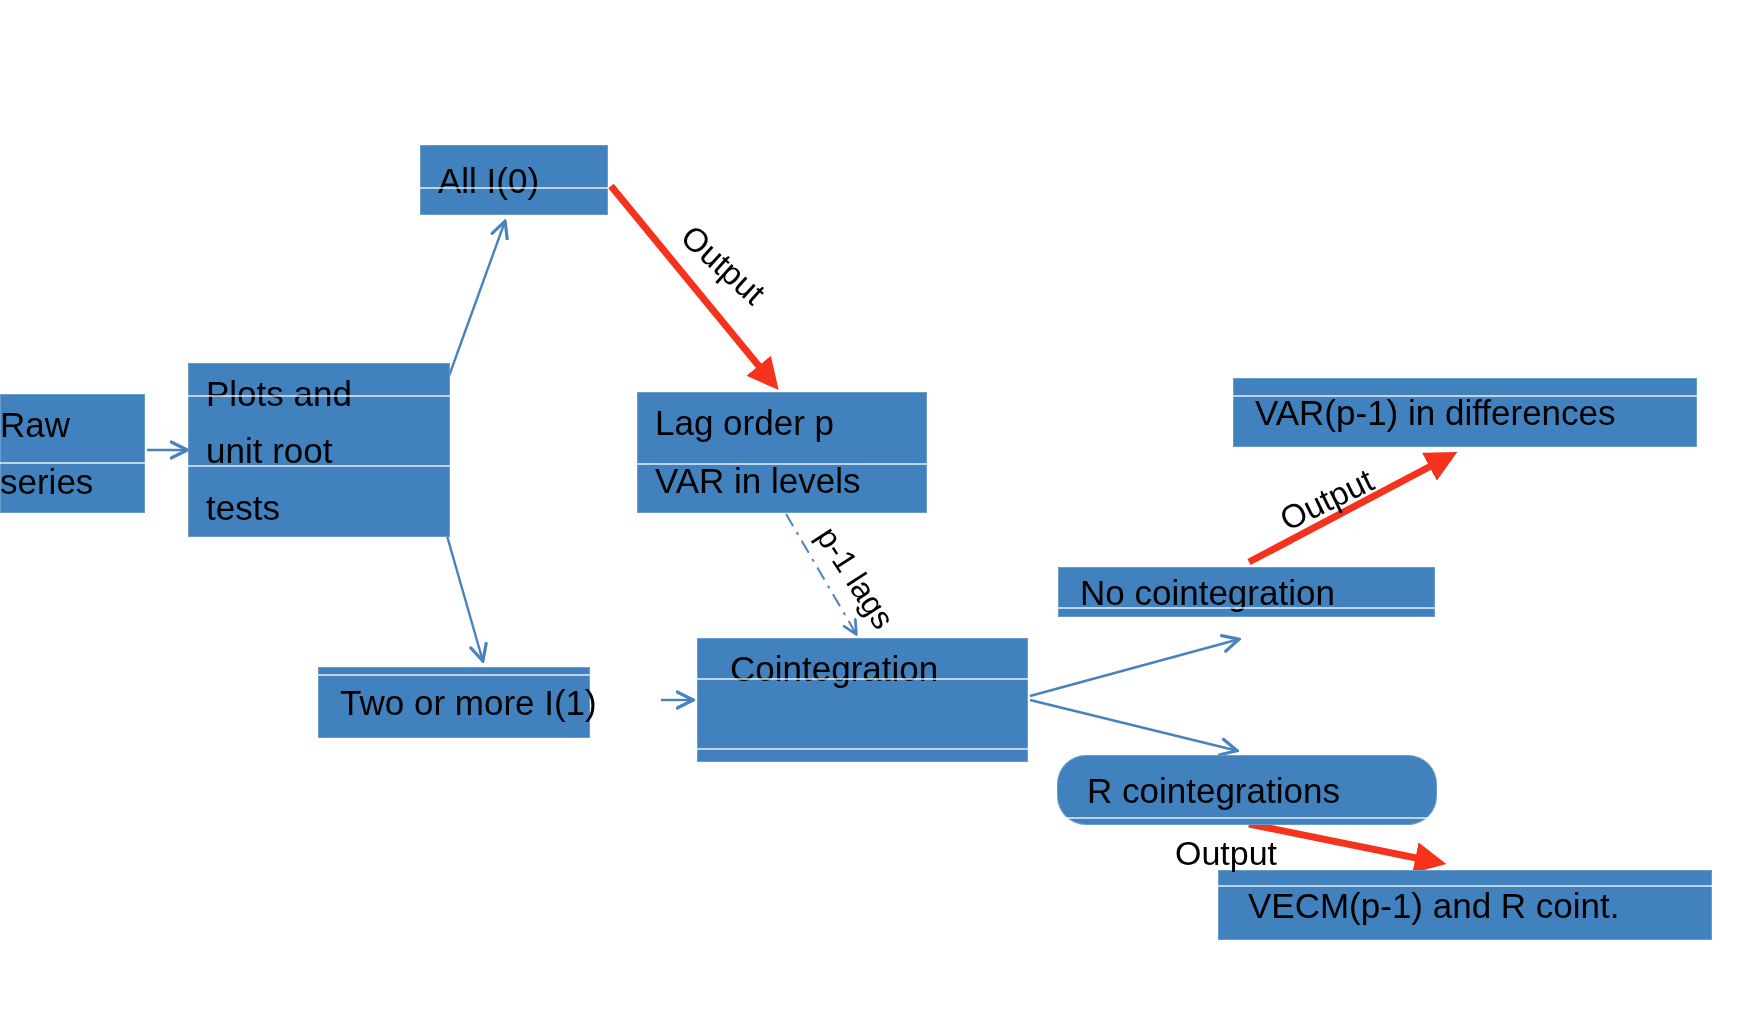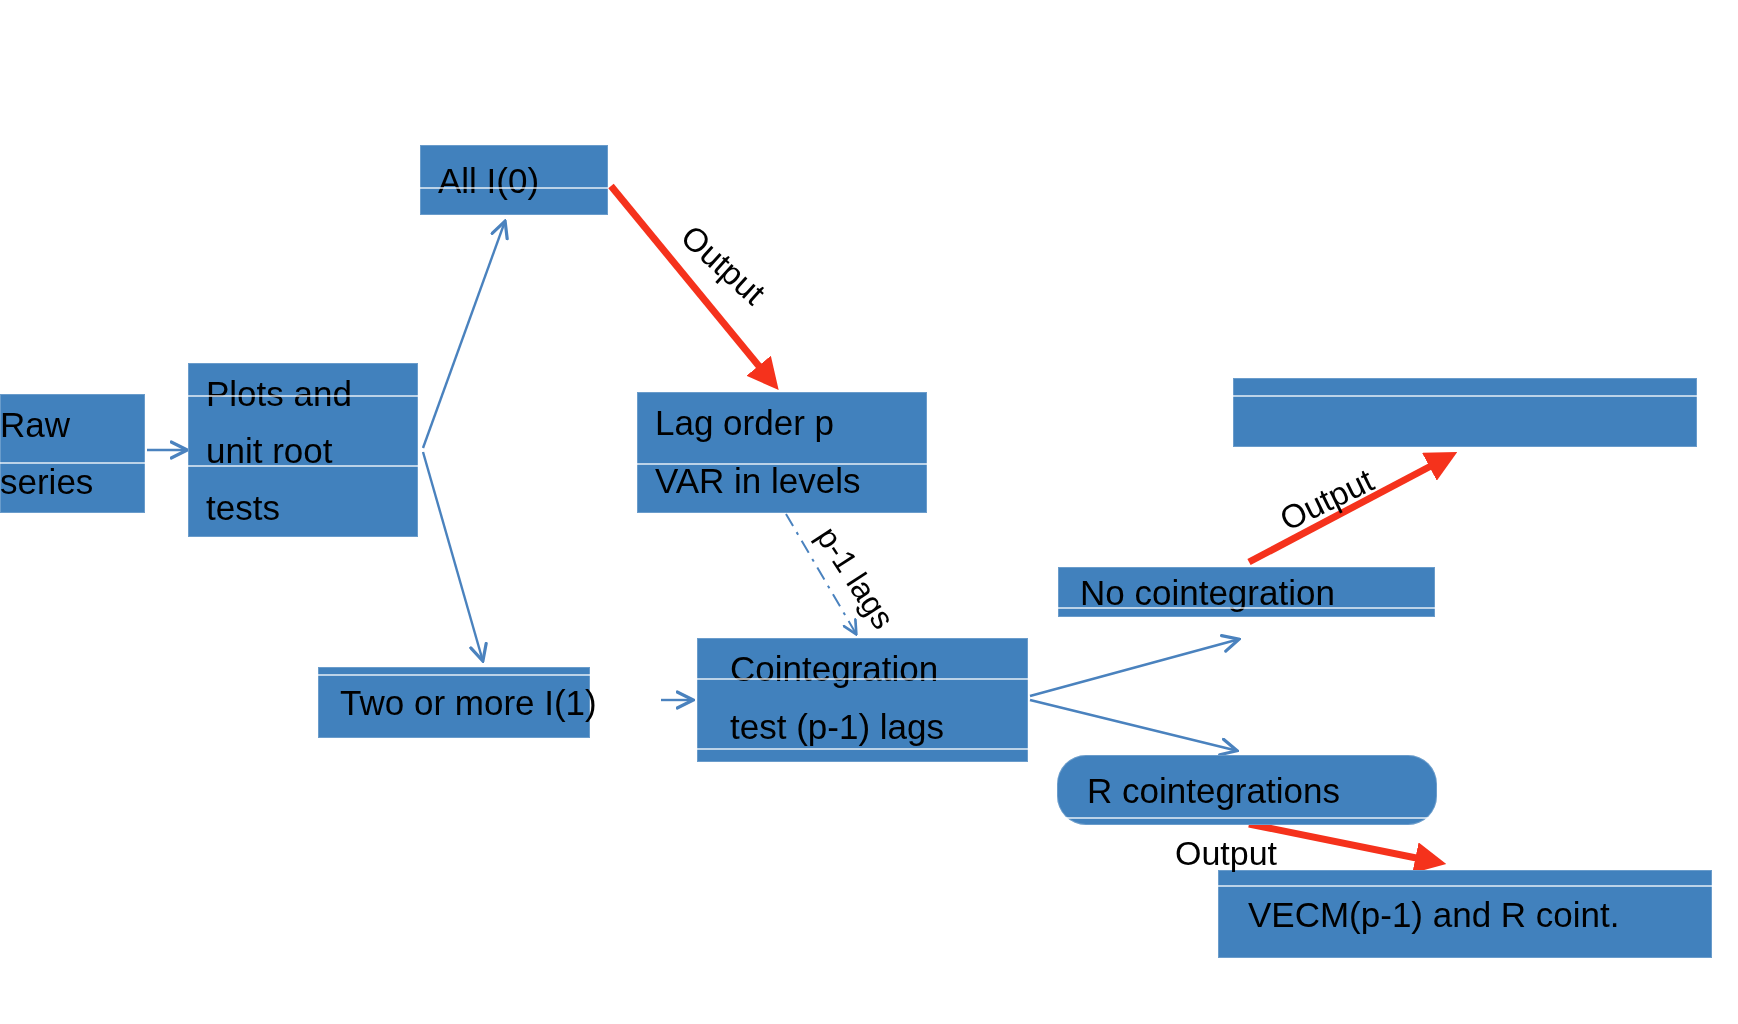--- a/index.html
+++ b/index.html
@@ -29,29 +29,29 @@
   .box.multiline{padding-top:2px;}
   .box.single{display:flex;align-items:center;text-align:right;}
   .bl{display:block;white-space:nowrap;}
   .seam{
     position:absolute;left:0;right:0;height:2px;
     background:rgba(255,255,255,0.65);
     pointer-events:none;
   }
   
   #box-raw    {left:0px;    top:394px; width:145px; height:119px; padding-left:0;}
-  #box-plots  {left:188px;  top:363px; width:230px; height:174px; padding-left:18px;}
+  #box-plots  {left:188px;  top:363px; width:262px; height:174px; padding-left:18px;}
   #box-alli0  {left:420px;  top:145px; width:188px; height:70px;  padding-left:18px;}
   #box-var    {left:637px;  top:392px; width:290px; height:121px; padding-left:18px; line-height:58px;}
   #box-two    {left:318px;  top:667px; width:272px; height:71px;  padding-left:22px;}
   #box-coint  {left:697px;  top:638px; width:331px; height:124px; padding-left:33px; line-height:58px;}
   #box-nocoint{left:1058px; top:567px; width:377px; height:50px;  padding-left:22px;}
   #box-rcoint {left:1057px; top:755px; width:380px; height:70px;  padding-left:30px;border-radius:29px;}
   #box-vardiff{left:1233px; top:378px; width:464px; height:69px;  padding-left:22px;}
-  #box-vecm   {left:1218px; top:870px; width:494px; height:88px;  padding-left:30px;}
+  #box-vecm   {left:1218px; top:870px; width:494px; height:70px;  padding-left:30px;}
 
   .alabel{
     position:absolute;
     font-size:33px;
     color:var(--text);
     white-space:nowrap;
     pointer-events:none;
   }
   #lbl-output-top   {left:723px; top:265px; transform:translate(-50%,-50%) rotate(42deg);}
   #lbl-p1lags       {left:855px; top:578px; transform:translate(-50%,-50%) rotate(57deg); font-size:32px;}
@@ -116,36 +116,36 @@
     <i class="seam" style="top:71px"></i>
   </div>
 
   <div class="box single" id="box-two">
     <span class="bl">Two or more I(1)</span>
     <i class="seam" style="top:7px"></i>
   </div>
 
   <div class="box multiline" id="box-coint">
     <span class="bl">Cointegration</span>
-    <span class="bl">test (p-1) lags</span>
     <i class="seam" style="top:40px"></i>
     <i class="seam" style="top:110px"></i>
   </div>
 
   <div class="box single" id="box-nocoint">
     <span class="bl">No cointegration</span>
     <i class="seam" style="top:40px"></i>
   </div>
 
   <div class="box single" id="box-rcoint">
     <span class="bl">R cointegrations</span>
     <i class="seam" style="top:62px"></i>
   </div>
 
   <div class="box single" id="box-vardiff">
+    <span class="bl">VAR(p-1) in differences</span>
     <i class="seam" style="top:17px"></i>
   </div>
 
   <div class="box single" id="box-vecm">
     <span class="bl">VECM(p-1) and R coint.</span>
     <i class="seam" style="top:15px"></i>
   </div>
 
   <div class="alabel" id="lbl-output-top">Output</div>
   <div class="alabel" id="lbl-p1lags">p-1 lags</div>

